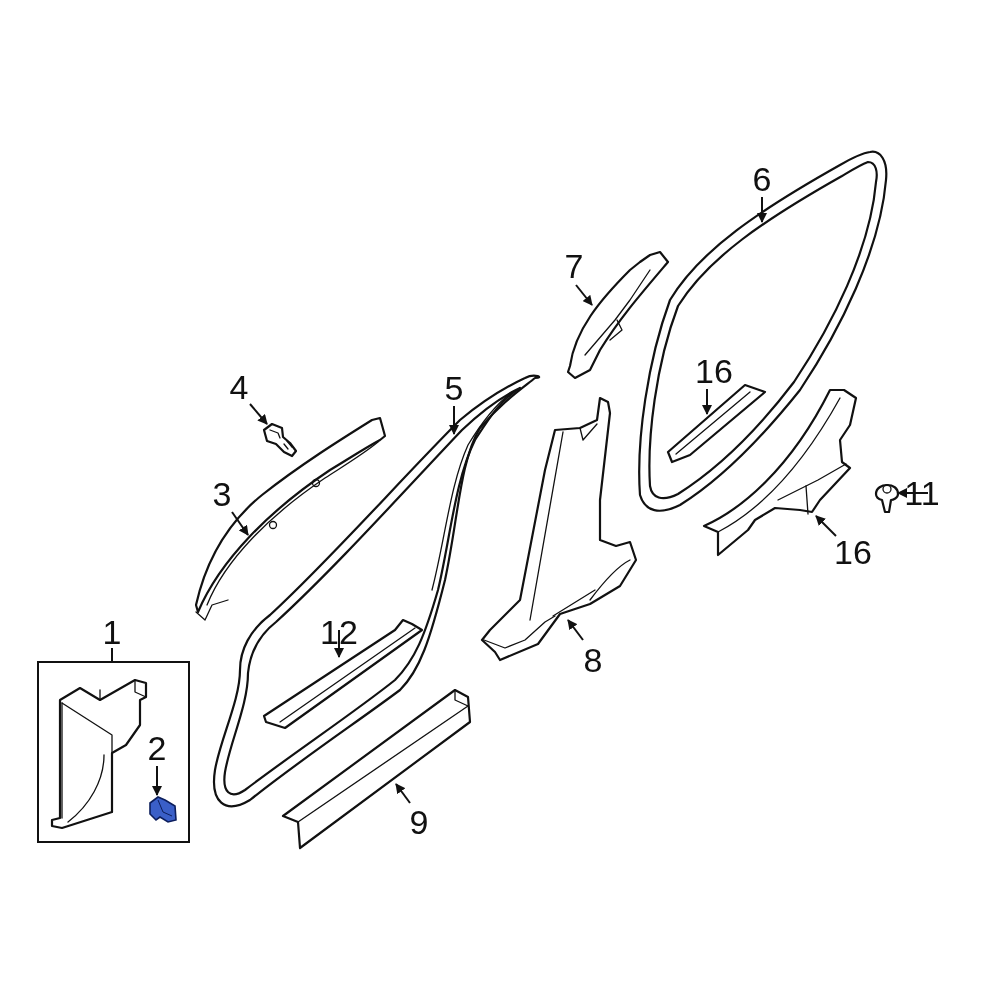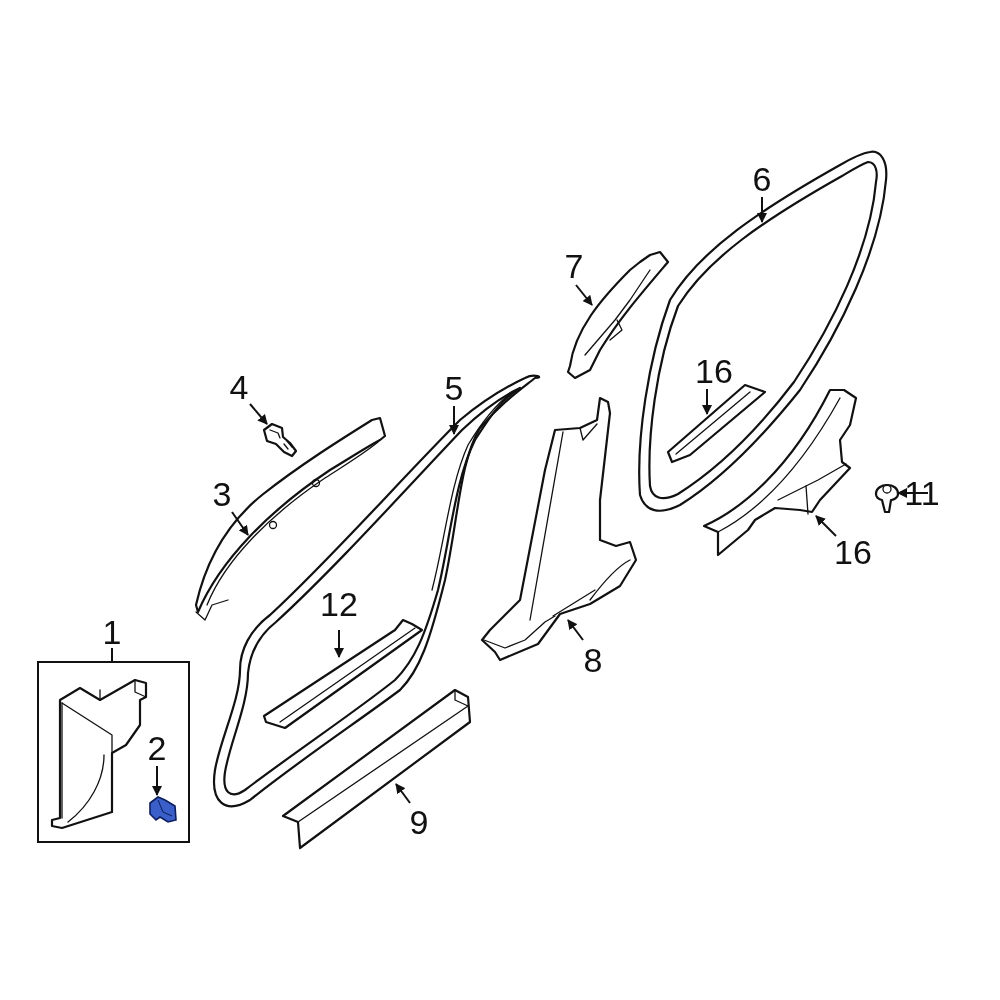--- a/index.html
+++ b/index.html
@@ -133,15 +133,15 @@
   <span class="label" style="left:157px;top:748px">2</span>
   <span class="label" style="left:222px;top:494px">3</span>
   <span class="label" style="left:239px;top:387px">4</span>
   <span class="label" style="left:454px;top:388px">5</span>
   <span class="label" style="left:762px;top:179px">6</span>
   <span class="label" style="left:574px;top:266px">7</span>
   <span class="label" style="left:593px;top:660px">8</span>
   <span class="label" style="left:419px;top:822px">9</span>
   <span class="label" style="left:853px;top:552px">16</span>
   <span class="label" style="left:922px;top:493px">11</span>
-  <span class="label" style="left:339px;top:604px">12</span>
+  <span class="label" style="left:339px;top:632px">12</span>
   <span class="label" style="left:714px;top:371px">16</span>
 </div>
 
 </body></html>

